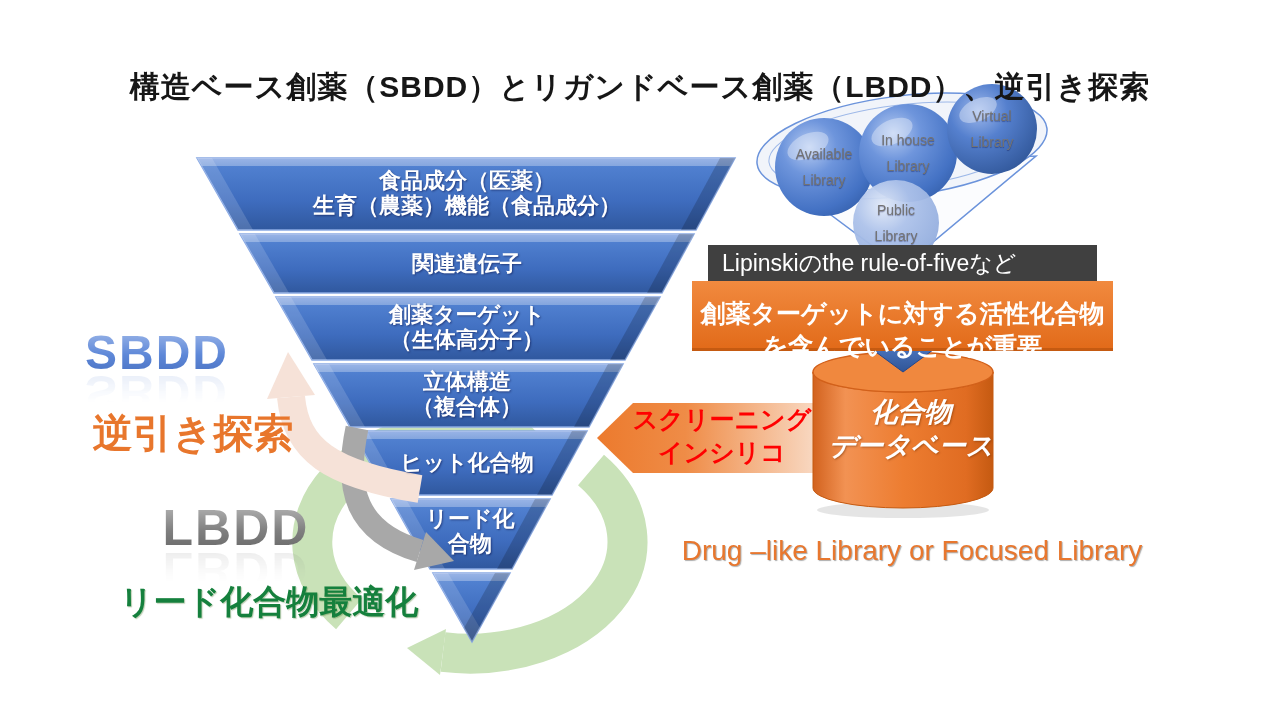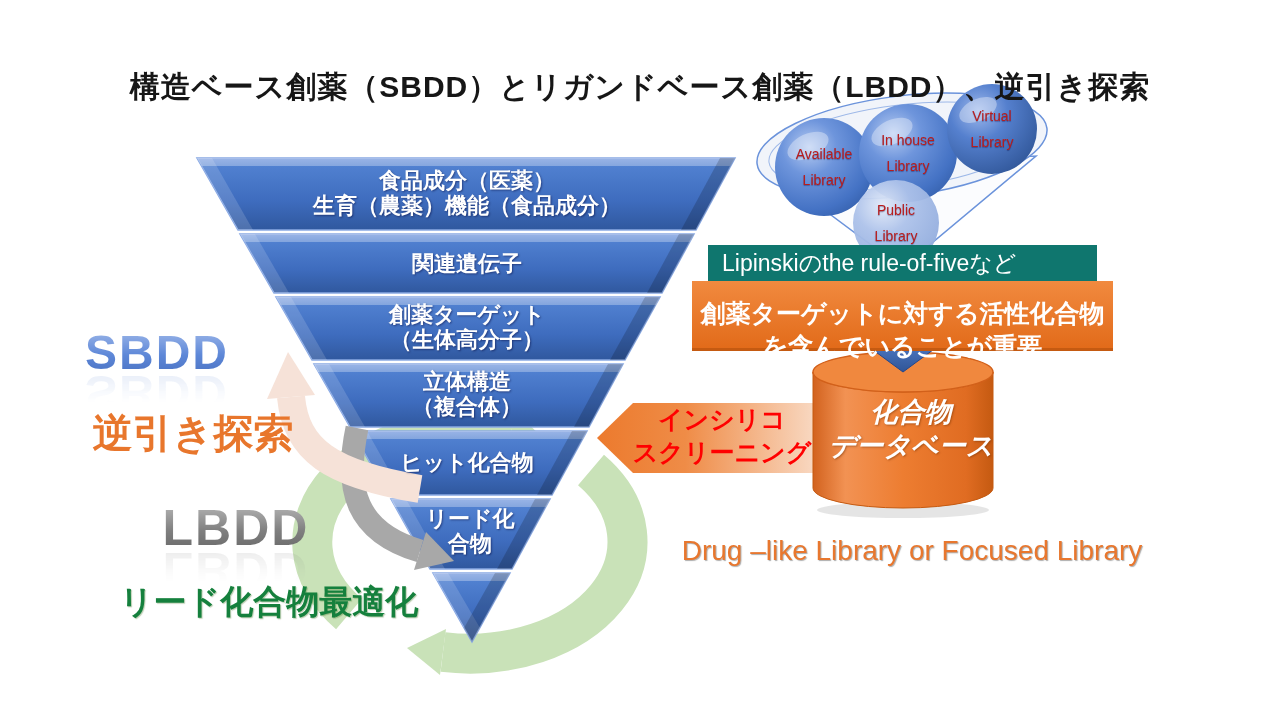--- a/index.html
+++ b/index.html
@@ -3,37 +3,37 @@
 <meta charset="utf-8">
 <style>
   html,body{margin:0;padding:0;background:#fff;}
   .stage{position:relative;width:1280px;height:720px;overflow:hidden;background:#fff;
          font-family:"Liberation Sans","DejaVu Sans",sans-serif;}
   svg.bg{position:absolute;left:0;top:0;width:1280px;height:720px;}
   .t{position:absolute;transform:translate(-50%,-50%);white-space:nowrap;text-align:center;}
   .title{font-size:30px;font-weight:bold;color:#161616;letter-spacing:1px;margin-top:41px;}
   .flabel{color:#fff;font-weight:bold;font-size:22px;line-height:25px;
           text-shadow:1px 1px 2px rgba(0,0,50,.45);}
-  .sphlabel{color:#b91c1c;font-size:14px;line-height:26px;font-weight:normal;
+  .sphlabel{color:#737373;font-size:14px;line-height:26px;font-weight:normal;
             text-shadow:0 1px 1px rgba(0,0,60,.35);}
   .bigword{font-weight:bold;letter-spacing:2px;
            -webkit-background-clip:text;background-clip:text;color:transparent;}
   .sbdd{font-size:48px;background-image:linear-gradient(#A9C0EC,#5E88D8 55%,#476FBE);}
   .lbdd{font-size:50px;background-image:linear-gradient(#BFBFBF,#7F7F7F 55%,#636363);}
   .reflect{opacity:.24;transform:translate(-50%,-50%) scaleY(-1);
            -webkit-mask-image:linear-gradient(to bottom,transparent 30%,rgba(0,0,0,.7) 100%);
            mask-image:linear-gradient(to bottom,transparent 30%,rgba(0,0,0,.7) 100%);}
   .orangeword{font-size:40px;font-weight:bold;color:#E8762C;}
   .greenword{font-size:33px;font-weight:bold;color:#15803d;
              text-shadow:1px 1px 1px rgba(60,110,30,.35);}
   .redword{font-size:31px;font-weight:bold;color:#FF1010;
            text-shadow:1px 1px 0 rgba(160,0,0,.45);}
   .druglike{font-size:28px;font-weight:normal;color:#E8772E;
             text-shadow:1px 1px 1px rgba(120,120,120,.6);}
-  .graybox{position:absolute;left:708px;top:245px;width:389px;height:36px;background:#0f766e;
+  .graybox{position:absolute;left:708px;top:245px;width:389px;height:36px;background:#404040;
            color:#fff;font-size:23px;line-height:36px;padding-left:14px;box-sizing:border-box;
            text-align:left;white-space:nowrap;}
   .orangebox{position:absolute;left:692px;top:281px;width:421px;height:70px;
              background:linear-gradient(#F18A3F,#E26B1A);border-bottom:3px solid #C55A11;
              box-sizing:border-box;color:#fff;font-weight:bold;font-size:25px;line-height:33px;
              text-align:center;padding-top:16px;}
   .cyltext{color:#fff;font-weight:bold;font-style:italic;font-size:27px;line-height:34px;
            text-shadow:1px 1px 2px rgba(120,50,0,.5);margin-left:8px;}
   .instext{color:#FF0000;font-weight:bold;font-size:25px;line-height:33px;}
   .lh26{line-height:26px;}
@@ -222,22 +222,22 @@
   <span class="line">創薬ターゲットに対する活性化合物</span>
   <span class="line">を含んでいることが重要</span>
 </div>
 
 <div class="t cyltext" style="left:903px;top:429px;">
   <span class="line">化合物</span>
   <span class="line">データベース</span>
 </div>
 
 <div class="t instext" style="left:722px;top:436px;">
+  <span class="line">スクリーニング</span>
   <span class="line">インシリコ</span>
-  <span class="line">スクリーニング</span>
 </div>
 
 <div class="t bigword sbdd" style="left:157px;top:352px;">SBDD</div>
 <div class="t bigword sbdd reflect" style="left:157px;top:392px;">SBDD</div>
 <div class="t orangeword" style="left:193px;top:433px;">逆引き探索</div>
 <div class="t bigword lbdd" style="left:236px;top:528px;">LBDD</div>
 <div class="t bigword lbdd reflect" style="left:236px;top:570px;">LBDD</div>
 <div class="t greenword" style="left:269px;top:602px;">リード化合物最適化</div>
 <div class="t druglike" style="left:912px;top:551px;">Drug –like Library or Focused Library</div>
 

